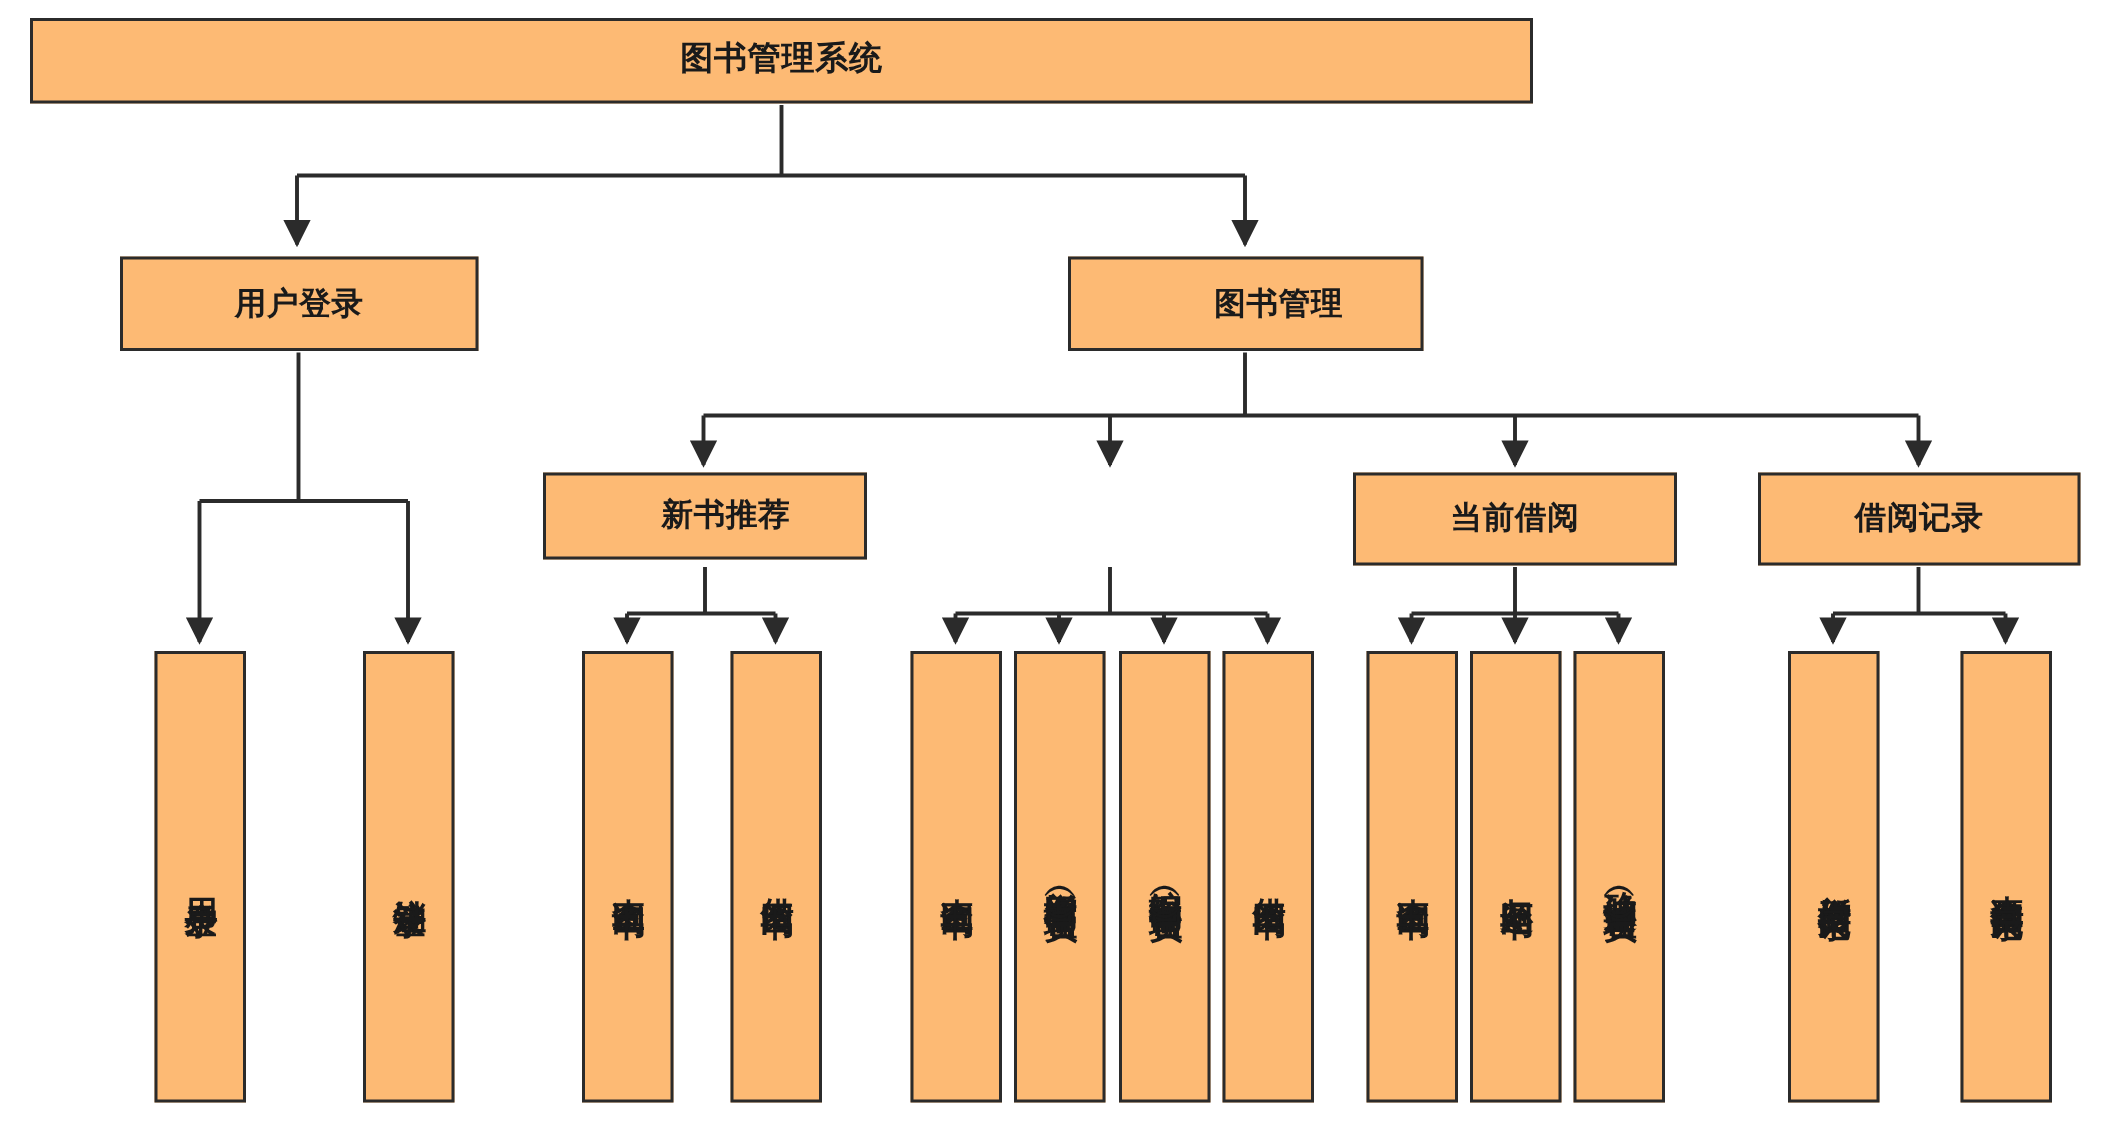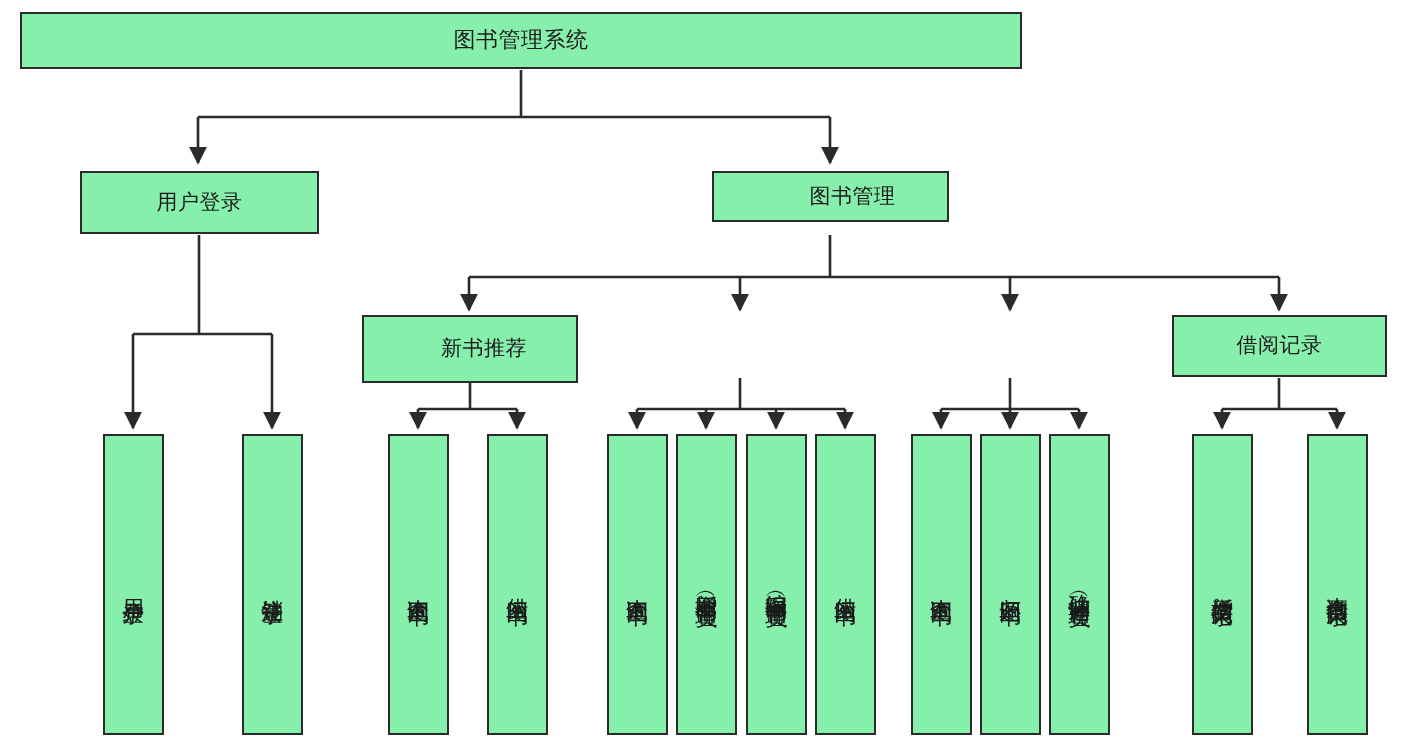--- a/index.html
+++ b/index.html
@@ -22,27 +22,28 @@
     position: absolute;
     left: 0;
     top: 0;
     width: 1405px;
     height: 747px;
     pointer-events: none;
   }
   .node {
     position: absolute;
     box-sizing: border-box;
-    background: #86efac;
+    background: #fdba74;
     border: 2.2px solid #2b2b2b;
     display: flex;
     align-items: center;
     justify-content: center;
     color: #1a1a1a;
     z-index: 2;
+    font-weight: bold;
   }
   .node .label {
     display: block;
     line-height: 1.22;
     letter-spacing: 0.5px;
     white-space: nowrap;
   }
   
   .node.h .label {
     font-size: 21px;
@@ -132,26 +133,29 @@
     </g>
   </svg>
 
   <div class="node h root" style="left:20px; top:12px; width:1002px; height:57px;">
     <span class="label">图书管理系统</span>
   </div>
 
   <div class="node h" style="left:80px; top:171px; width:239px; height:63px;">
     <span class="label">用户登录</span>
   </div>
-  <div class="node h" style="left:712px; top:171px; width:237px; height:51px;padding-left:44px;">
+  <div class="node h" style="left:712px; top:171px; width:237px; height:63px;padding-left:44px;">
     <span class="label">图书管理</span>
   </div>
 
-  <div class="node h" style="left:362px; top:315px; width:216px; height:68px;padding-left:28px;">
+  <div class="node h" style="left:362px; top:315px; width:216px; height:58px;padding-left:28px;">
     <span class="label">新书推荐</span>
+  </div>
+  <div class="node h" style="left:902px; top:315px; width:216px; height:62px;">
+    <span class="label">当前借阅</span>
   </div>
   <div class="node h" style="left:1172px; top:315px; width:215px; height:62px;">
     <span class="label">借阅记录</span>
   </div>
 
   <div class="node v" style="left:103px; top:434px; width:61px; height:301px;">
     <span class="label">用户登录</span>
   </div>
   <div class="node v" style="left:242px; top:434px; width:61px; height:301px;">
     <span class="label">注销登录</span>

